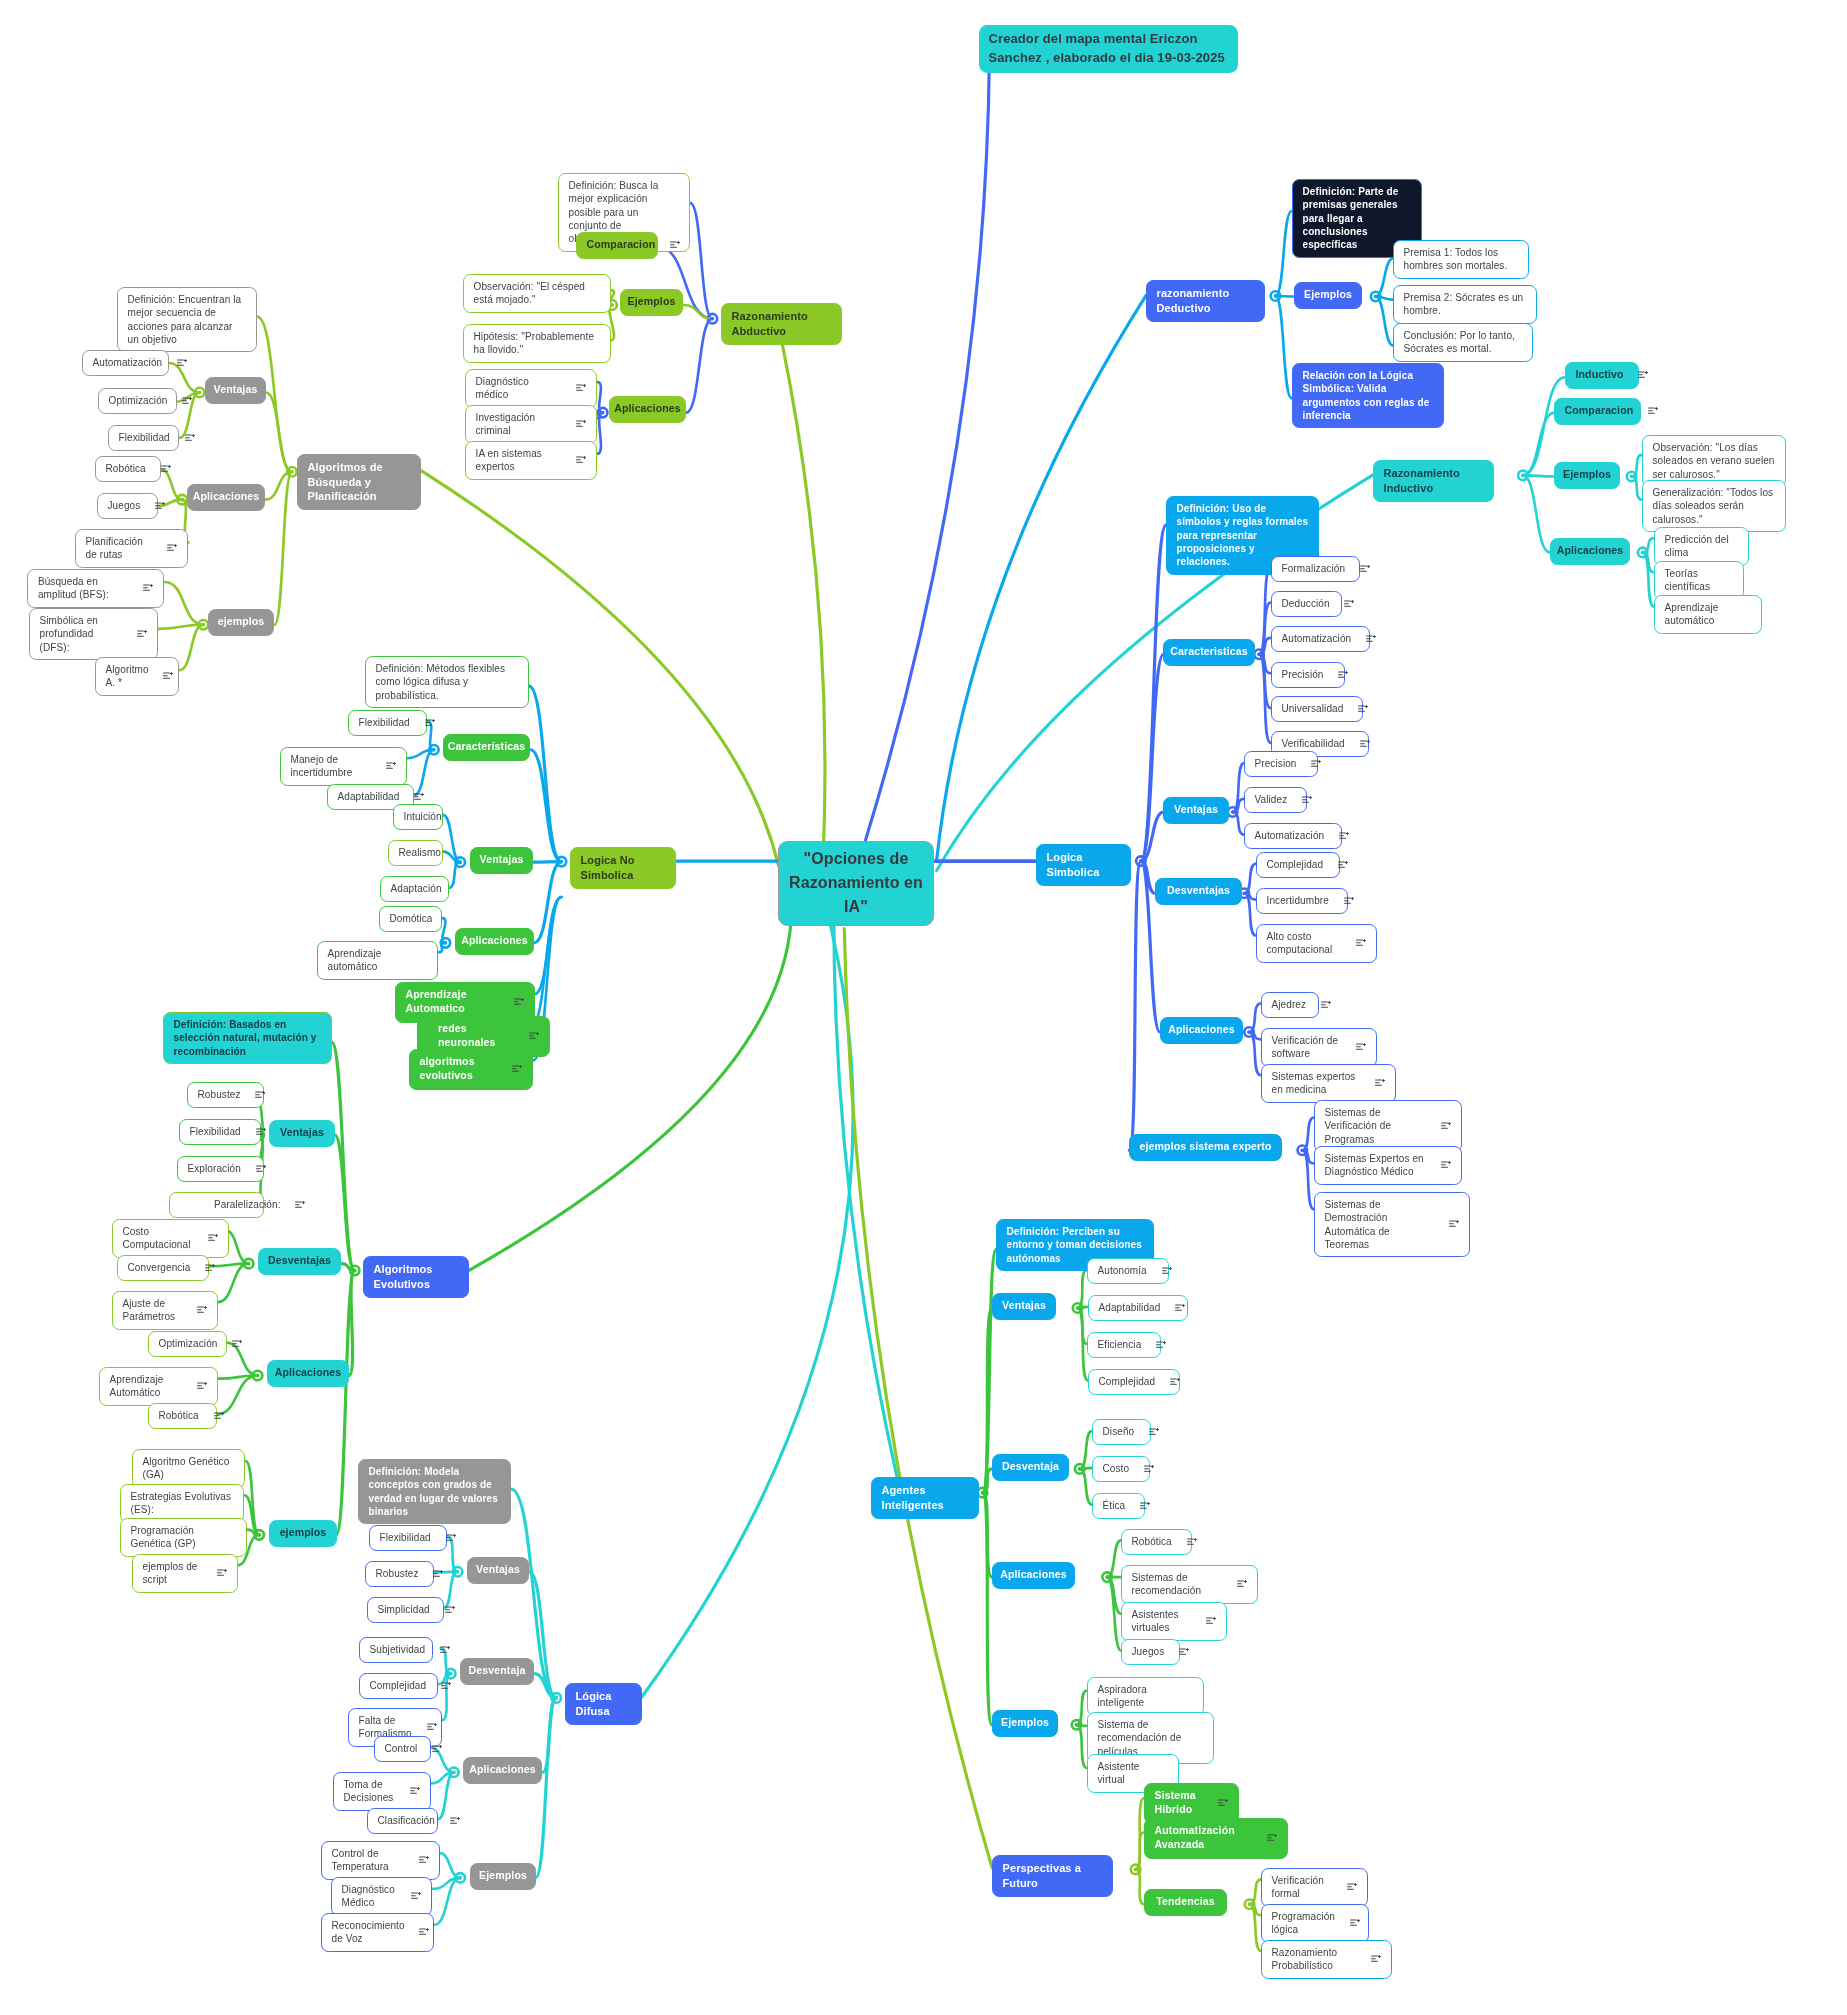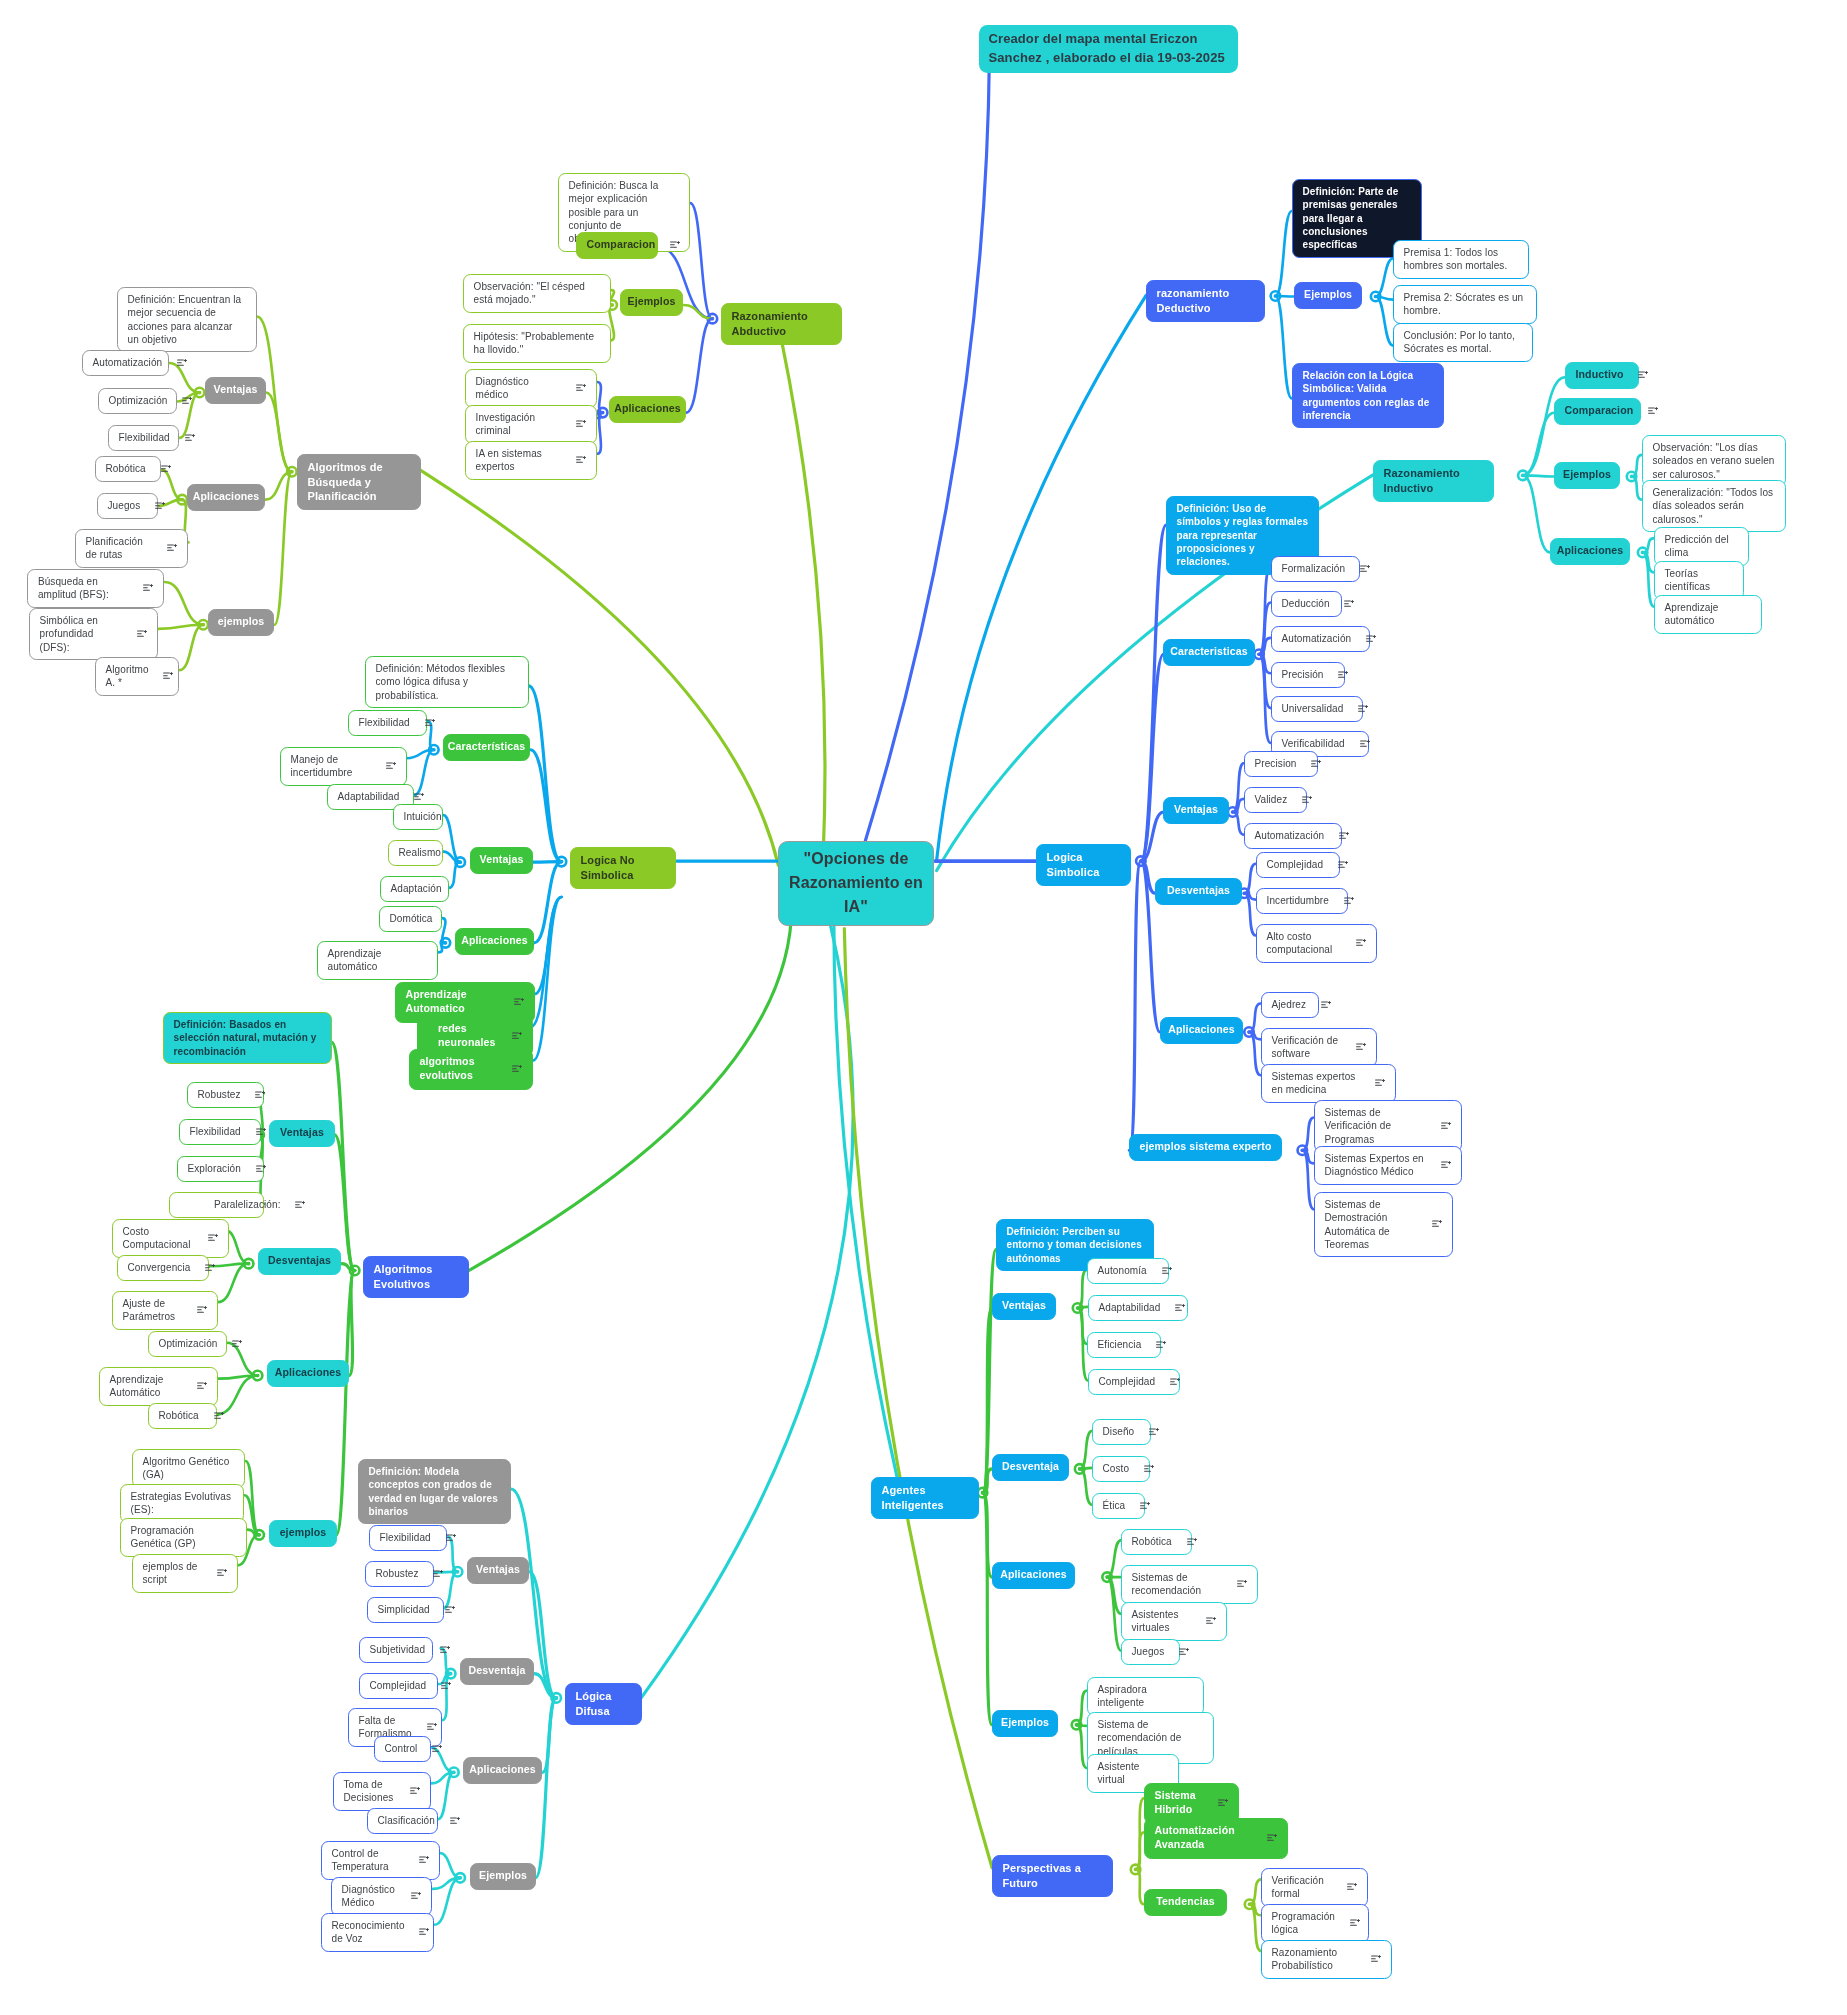--- a/index.html
+++ b/index.html
@@ -530,21 +530,21 @@
           <rect x="15" y="0" width="2" height="6" rx="1" fill="#3f4246"></rect>
           <rect x="13" y="2" width="6" height="2" rx="1" fill="#3f4246"></rect>
         </svg></span></div>
     <div class="node leaf" style="left: 1314px; top: 1146px; width: 148px; font-size: 10px; border-color: rgb(65, 105, 245);"><span class="lbl">Sistemas Expertos en Diagnóstico Médico</span><span class="memo"><svg class="memo" width="10.6" height="8.4" viewBox="0 0 20 16" aria-hidden="true">
           <rect x="0" y="1" width="13" height="2" rx="1" fill="#3f4246"></rect>
           <rect x="0" y="6" width="9" height="2" rx="1" fill="#3f4246"></rect>
           <rect x="0" y="11" width="13" height="2" rx="1" fill="#3f4246"></rect>
           <rect x="15" y="0" width="2" height="6" rx="1" fill="#3f4246"></rect>
           <rect x="13" y="2" width="6" height="2" rx="1" fill="#3f4246"></rect>
         </svg></span></div>
-    <div class="node leaf" style="left: 1314px; top: 1192px; width: 139px; font-size: 10px; border-color: rgb(65, 105, 245); gap: 20px;"><span class="lbl">Sistemas de Demostración Automática de Teoremas</span><span class="memo"><svg class="memo" width="10.6" height="8.4" viewBox="0 0 20 16" aria-hidden="true">
+    <div class="node leaf" style="left: 1314px; top: 1192px; width: 156px; font-size: 10px; border-color: rgb(65, 105, 245); gap: 20px;"><span class="lbl">Sistemas de Demostración Automática de Teoremas</span><span class="memo"><svg class="memo" width="10.6" height="8.4" viewBox="0 0 20 16" aria-hidden="true">
           <rect x="0" y="1" width="13" height="2" rx="1" fill="#3f4246"></rect>
           <rect x="0" y="6" width="9" height="2" rx="1" fill="#3f4246"></rect>
           <rect x="0" y="11" width="13" height="2" rx="1" fill="#3f4246"></rect>
           <rect x="15" y="0" width="2" height="6" rx="1" fill="#3f4246"></rect>
           <rect x="13" y="2" width="6" height="2" rx="1" fill="#3f4246"></rect>
         </svg></span></div>
     <div class="node fill" style="left: 570px; top: 847px; width: 106px; font-size: 11px; background: rgb(138, 201, 38); border-color: rgb(138, 201, 38); color: rgb(46, 59, 30); justify-content: center;"><span class="lbl">Logica No Simbolica</span></div>
     <div class="node leaf" style="left: 365px; top: 656px; width: 164px; font-size: 10px; border-color: rgb(60, 196, 60);"><span class="lbl">Definición: Métodos flexibles como lógica difusa y probabilística.</span></div>
     <div class="node fill" style="left: 443px; top: 734px; width: 87px; font-size: 10.6px; background: rgb(60, 196, 60); border-color: rgb(60, 196, 60); justify-content: center;"><span class="lbl">Características</span></div>
     <div class="node fill" style="left: 470px; top: 847px; width: 63px; font-size: 10.6px; background: rgb(60, 196, 60); border-color: rgb(60, 196, 60); justify-content: center;"><span class="lbl">Ventajas</span></div>
@@ -575,21 +575,21 @@
     <div class="node leaf" style="left: 380px; top: 876px; width: 69px; font-size: 10px; border-color: rgb(60, 196, 60);"><span class="lbl">Adaptación</span></div>
     <div class="node leaf" style="left: 379px; top: 906px; width: 63px; font-size: 10px; border-color: rgb(60, 196, 60);"><span class="lbl">Domótica</span></div>
     <div class="node leaf" style="left: 317px; top: 941px; width: 121px; font-size: 10px; border-color: rgb(60, 196, 60);"><span class="lbl">Aprendizaje automático</span></div>
     <div class="node fill" style="left: 395px; top: 982px; width: 140px; font-size: 10.6px; background: rgb(60, 196, 60); border-color: rgb(60, 196, 60);"><span class="lbl">Aprendizaje Automatico</span><span class="memo"><svg class="memo" width="10.6" height="8.4" viewBox="0 0 20 16" aria-hidden="true">
           <rect x="0" y="1" width="13" height="2" rx="1" fill="#3f4246"></rect>
           <rect x="0" y="6" width="9" height="2" rx="1" fill="#3f4246"></rect>
           <rect x="0" y="11" width="13" height="2" rx="1" fill="#3f4246"></rect>
           <rect x="15" y="0" width="2" height="6" rx="1" fill="#3f4246"></rect>
           <rect x="13" y="2" width="6" height="2" rx="1" fill="#3f4246"></rect>
         </svg></span></div>
-    <div class="node fill" style="left: 417px; top: 1016px; width: 116px; font-size: 10.6px; background: rgb(60, 196, 60); border-color: rgb(60, 196, 60); padding-left: 20px;"><span class="lbl">redes neuronales</span><span class="memo"><svg class="memo" width="10.6" height="8.4" viewBox="0 0 20 16" aria-hidden="true">
+    <div class="node fill" style="left: 417px; top: 1016px; width: 133px; font-size: 10.6px; background: rgb(60, 196, 60); border-color: rgb(60, 196, 60); padding-left: 20px;"><span class="lbl">redes neuronales</span><span class="memo"><svg class="memo" width="10.6" height="8.4" viewBox="0 0 20 16" aria-hidden="true">
           <rect x="0" y="1" width="13" height="2" rx="1" fill="#3f4246"></rect>
           <rect x="0" y="6" width="9" height="2" rx="1" fill="#3f4246"></rect>
           <rect x="0" y="11" width="13" height="2" rx="1" fill="#3f4246"></rect>
           <rect x="15" y="0" width="2" height="6" rx="1" fill="#3f4246"></rect>
           <rect x="13" y="2" width="6" height="2" rx="1" fill="#3f4246"></rect>
         </svg></span></div>
     <div class="node fill" style="left: 409px; top: 1049px; width: 124px; font-size: 10.6px; background: rgb(60, 196, 60); border-color: rgb(60, 196, 60);"><span class="lbl">algoritmos evolutivos</span><span class="memo"><svg class="memo" width="10.6" height="8.4" viewBox="0 0 20 16" aria-hidden="true">
           <rect x="0" y="1" width="13" height="2" rx="1" fill="#3f4246"></rect>
           <rect x="0" y="6" width="9" height="2" rx="1" fill="#3f4246"></rect>
           <rect x="0" y="11" width="13" height="2" rx="1" fill="#3f4246"></rect>

